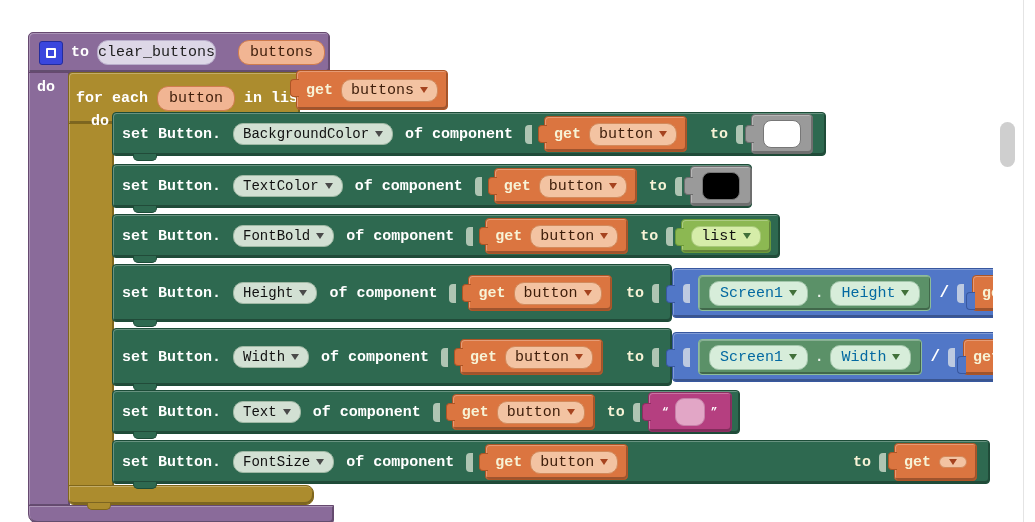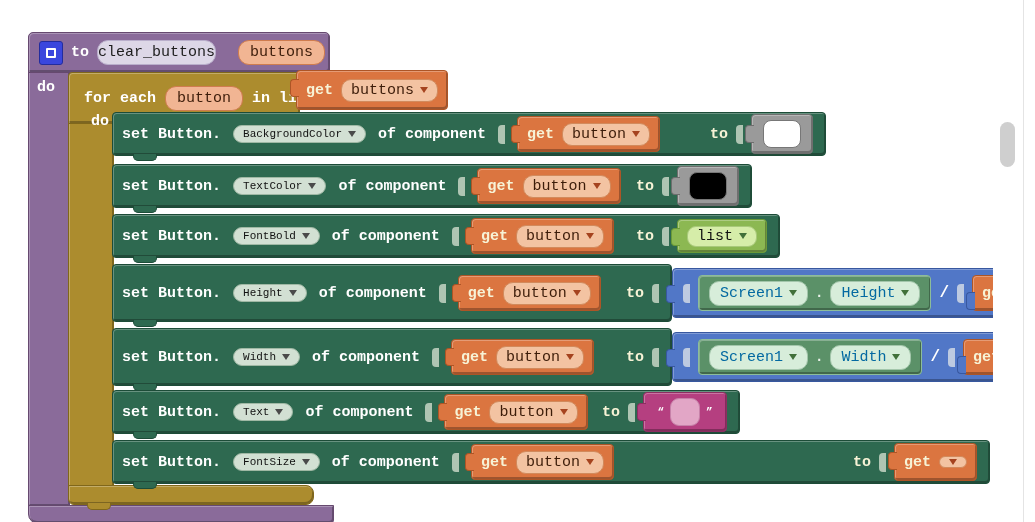--- a/index.html
+++ b/index.html
@@ -25,34 +25,34 @@
     position:relative;flex:0 0 auto;cursor:pointer;}
   .mutator::after{content:"";position:absolute;left:6px;top:6px;width:6px;height:6px;border:2px solid #fff;border-radius:1px;}
   .name-field{background:#ddd7e7;border:1px solid #b9aecb;border-radius:11px;padding:3px 0;
     font-size:15px;color:#1d1d1d;white-space:nowrap;}
   .chip{background:#f1b593;border:1px solid #cf7c4e;border-radius:11px;padding:3px 11px;
     font-size:15px;color:#3c1c09;white-space:nowrap;}
 
   
   .olive{background:#ac8c2e;border:1px solid #80671b;}
   .fe-header{position:absolute;left:68px;top:54px;width:232px;height:52px;border-radius:4px 4px 0 0;
-    display:flex;align-items:center;gap:9px;padding-left:15px;box-sizing:border-box;}
+    display:flex;align-items:center;gap:9px;padding-left:7px;box-sizing:border-box;}
   .fe-spine{position:absolute;left:68px;top:89px;width:44px;height:379px;}
   .fe-bottom{position:absolute;left:68px;top:467px;width:244px;height:18px;border-radius:0 8px 8px 6px;}
   .fe-bottom::after{content:"";position:absolute;left:18px;bottom:-6px;width:22px;height:6px;
     background:#ac8c2e;border:1px solid #80671b;border-top:none;border-radius:0 0 5px 5px;}
   .fe-do{position:absolute;left:91px;top:95px;}
 
   
   .g-row{position:absolute;background:#2e6950;border:1px solid #1d4c38;border-radius:4px;
     display:flex;align-items:center;gap:12px;padding:0 12px 0 9px;box-sizing:border-box;height:44px;}
   .g-row::after{content:"";position:absolute;left:20px;bottom:-6px;width:22px;height:6px;
     background:#2e6950;border:1px solid #1d4c38;border-top:none;border-radius:0 0 5px 5px;}
   .prop-field{background:#d2e0d3;border:1px solid #9fb8a4;border-radius:10px;padding:2px 9px;
-    font-size:11px;color:#101010;display:flex;align-items:center;gap:6px;white-space:nowrap;cursor:pointer;text-align:center;}
+    font-size:14px;color:#101010;display:flex;align-items:center;gap:6px;white-space:nowrap;cursor:pointer;text-align:center;}
   .tri{width:0;height:0;border-left:4px solid transparent;border-right:4px solid transparent;border-top:6px solid #4a4a4a;}
   .tri-red{border-top-color:#a5431f;}
   .tri-green{border-top-color:#41703a;}
   .sock{width:7px;height:19px;background:rgba(255,253,240,.62);border-radius:4px 0 0 4px;flex:0 0 auto;}
   .to-group{margin-left:auto;display:flex;align-items:center;gap:8px;}
 
   
   .get-block{position:relative;background:#db7540;border:1px solid #ad5526;border-radius:4px;
     display:flex;align-items:center;gap:8px;padding:0 9px;height:34px;cursor:grab;}
   .get-block .tab{position:absolute;left:-7px;top:8px;width:8px;height:16px;background:#db7540;

